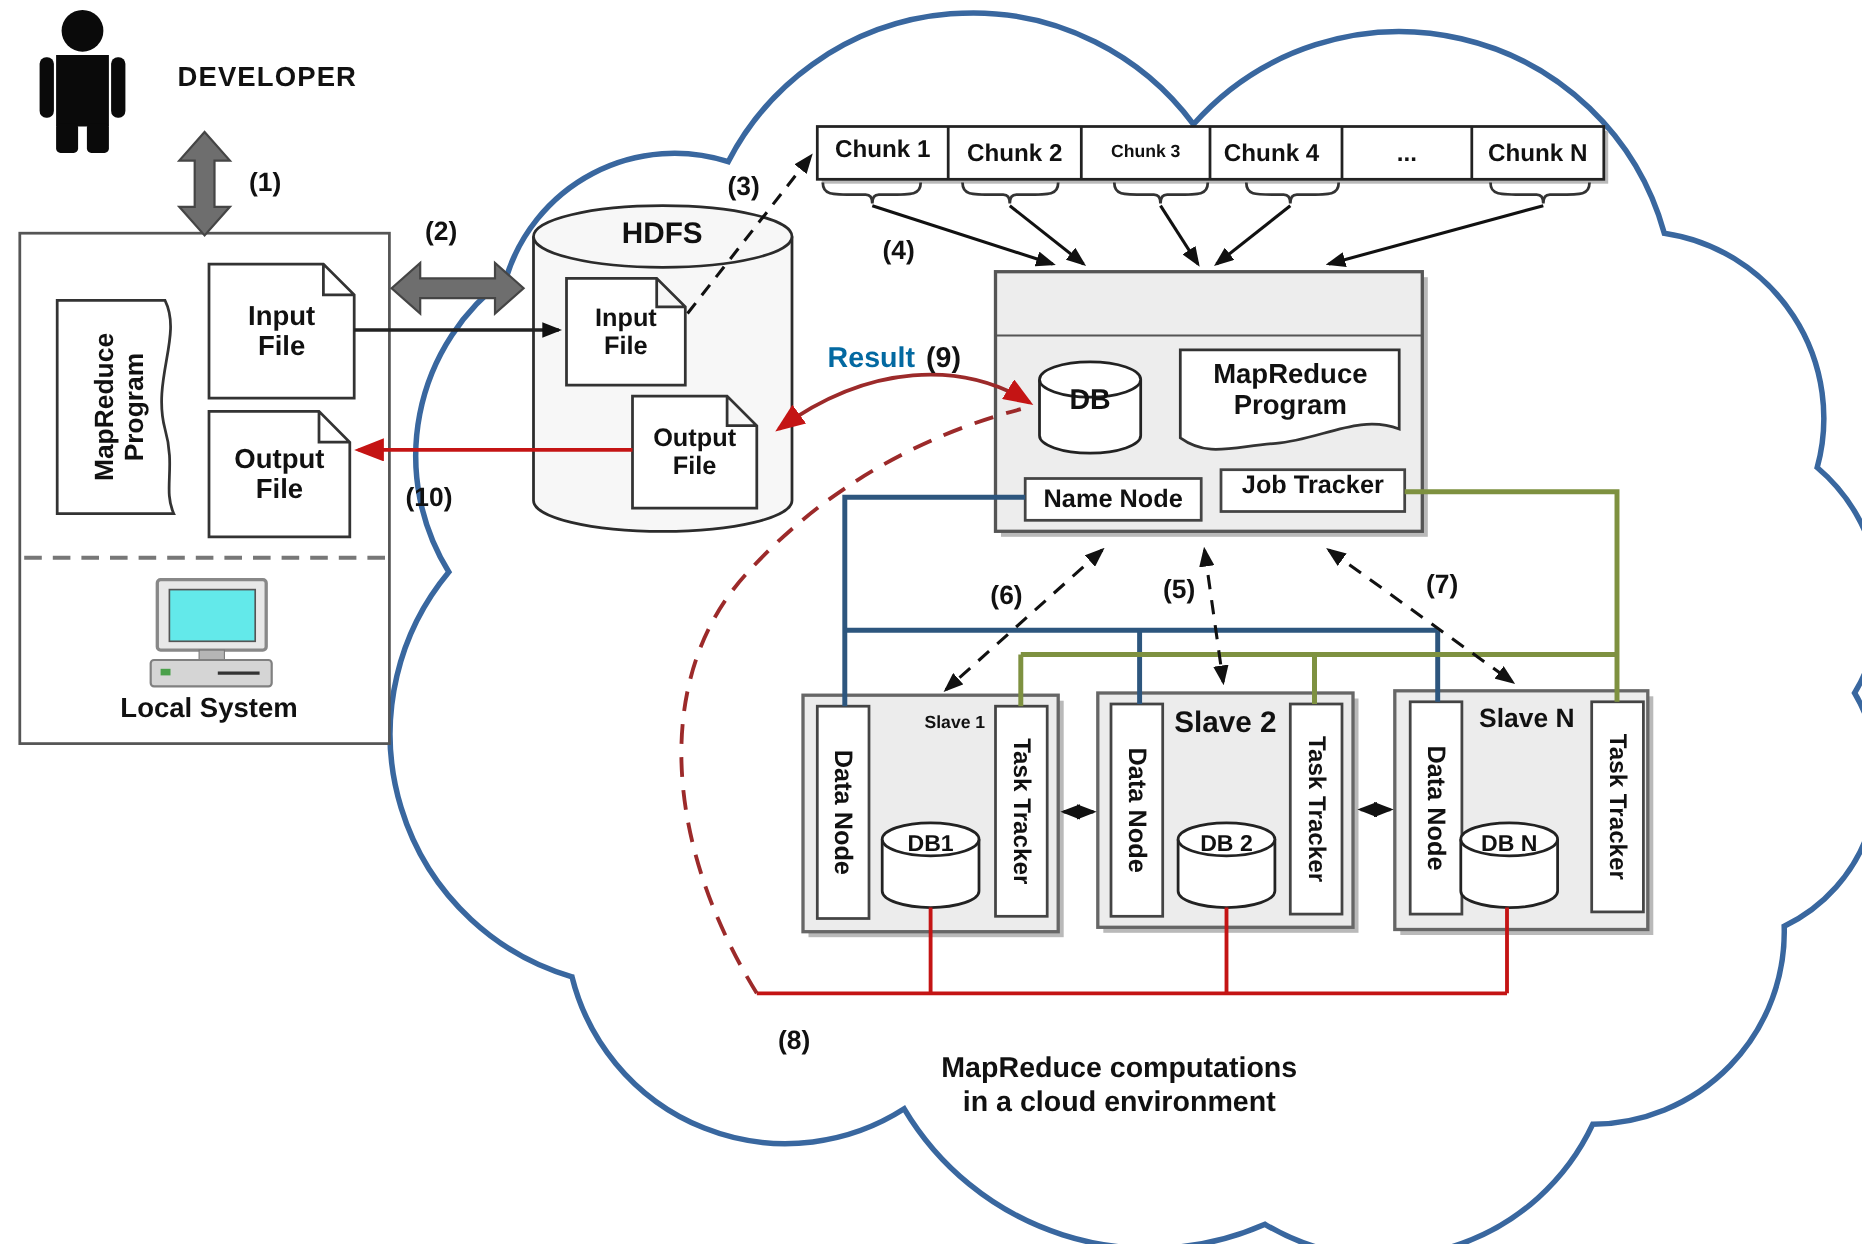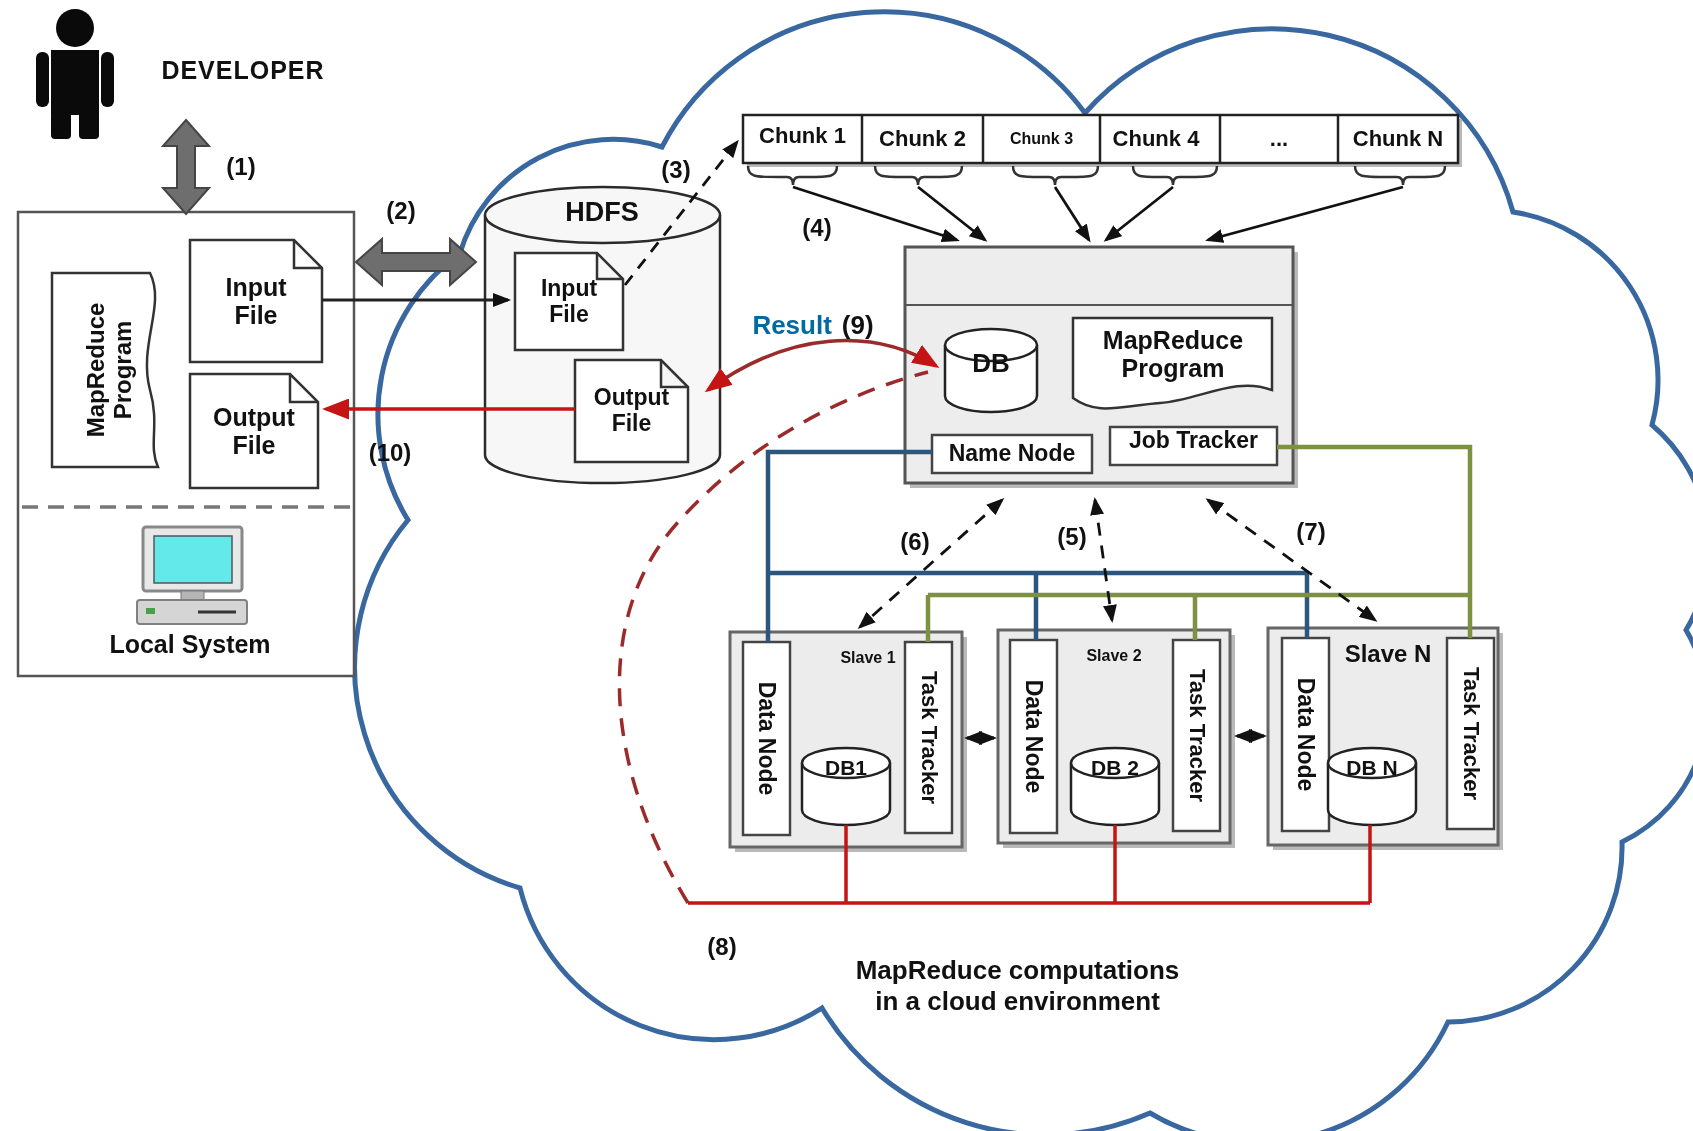--- a/index.html
+++ b/index.html
@@ -237,21 +237,21 @@
 <div class="lbl" style="left:1075px;top:320px;width:196px;height:68px;font-size:25px;">MapReduce
 Program</div>
 <div class="lbl" style="left:932px;top:435px;width:160px;height:38px;font-size:23px;">Name Node</div>
 <div class="lbl" style="left:1110px;top:427px;width:167px;height:28px;font-size:23px;">Job Tracker</div>
 
 <div class="lbl" style="left:796px;top:643px;width:120px;height:30px;font-size:16px;margin-left:12px;">Slave 1</div>
 <div class="lbl vert" style="left:671px;top:718px;width:191px;height:41px;font-size:23px;">Data Node</div>
 <div class="lbl vert" style="left:833px;top:717px;width:191px;height:41px;font-size:22px;">Task Tracker</div>
 <div class="lbl" style="left:801px;top:752px;width:90px;height:32px;font-size:21px;">DB1</div>
 
-<div class="lbl" style="left:1054px;top:641px;width:120px;height:30px;font-size:16px;text-align:center;">Slave 2</div>
+<div class="lbl" style="left:1054px;top:641px;width:120px;height:30px;font-size:27px;text-align:center;">Slave 2</div>
 <div class="lbl vert" style="left:938px;top:716px;width:191px;height:41px;font-size:23px;">Data Node</div>
 <div class="lbl vert" style="left:1101px;top:715px;width:191px;height:41px;font-size:22px;">Task Tracker</div>
 <div class="lbl" style="left:1070px;top:752px;width:90px;height:32px;font-size:21px;">DB 2</div>
 
 <div class="lbl" style="left:1328px;top:639px;width:120px;height:30px;font-size:24px;">Slave N</div>
 <div class="lbl vert" style="left:1210px;top:714px;width:191px;height:41px;font-size:23px;">Data Node</div>
 <div class="lbl vert" style="left:1375px;top:713px;width:191px;height:41px;font-size:22px;">Task Tracker</div>
 <div class="lbl" style="left:1327px;top:752px;width:90px;height:32px;font-size:21px;">DB N</div>
 
 <div class="lbl" style="left:765px;top:952px;width:505px;height:68px;font-size:26px;line-height:1.2;">MapReduce computations

